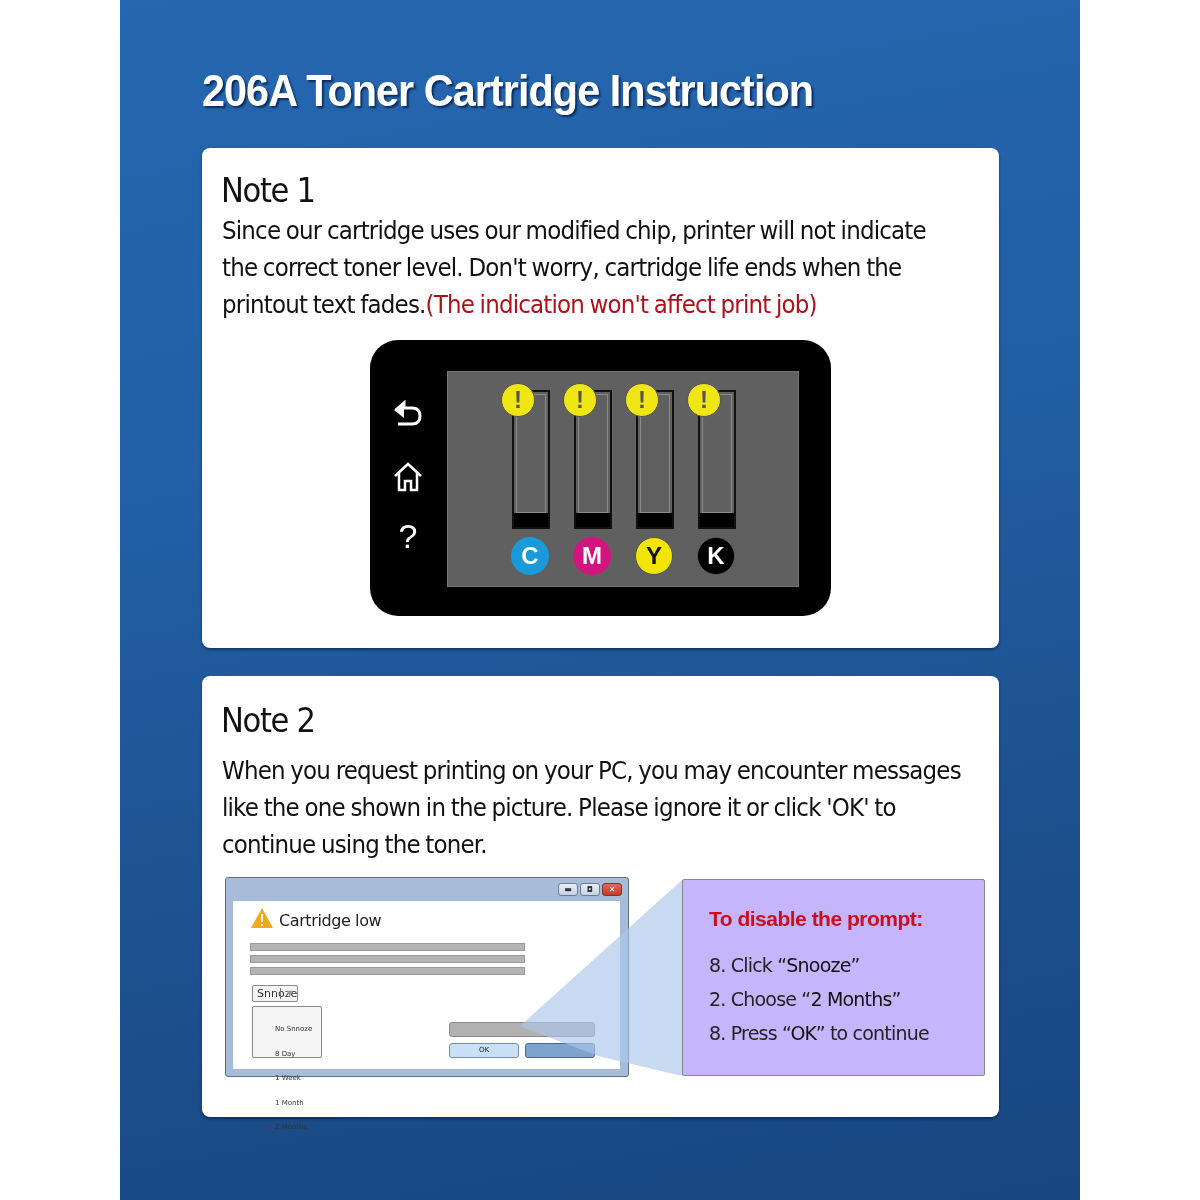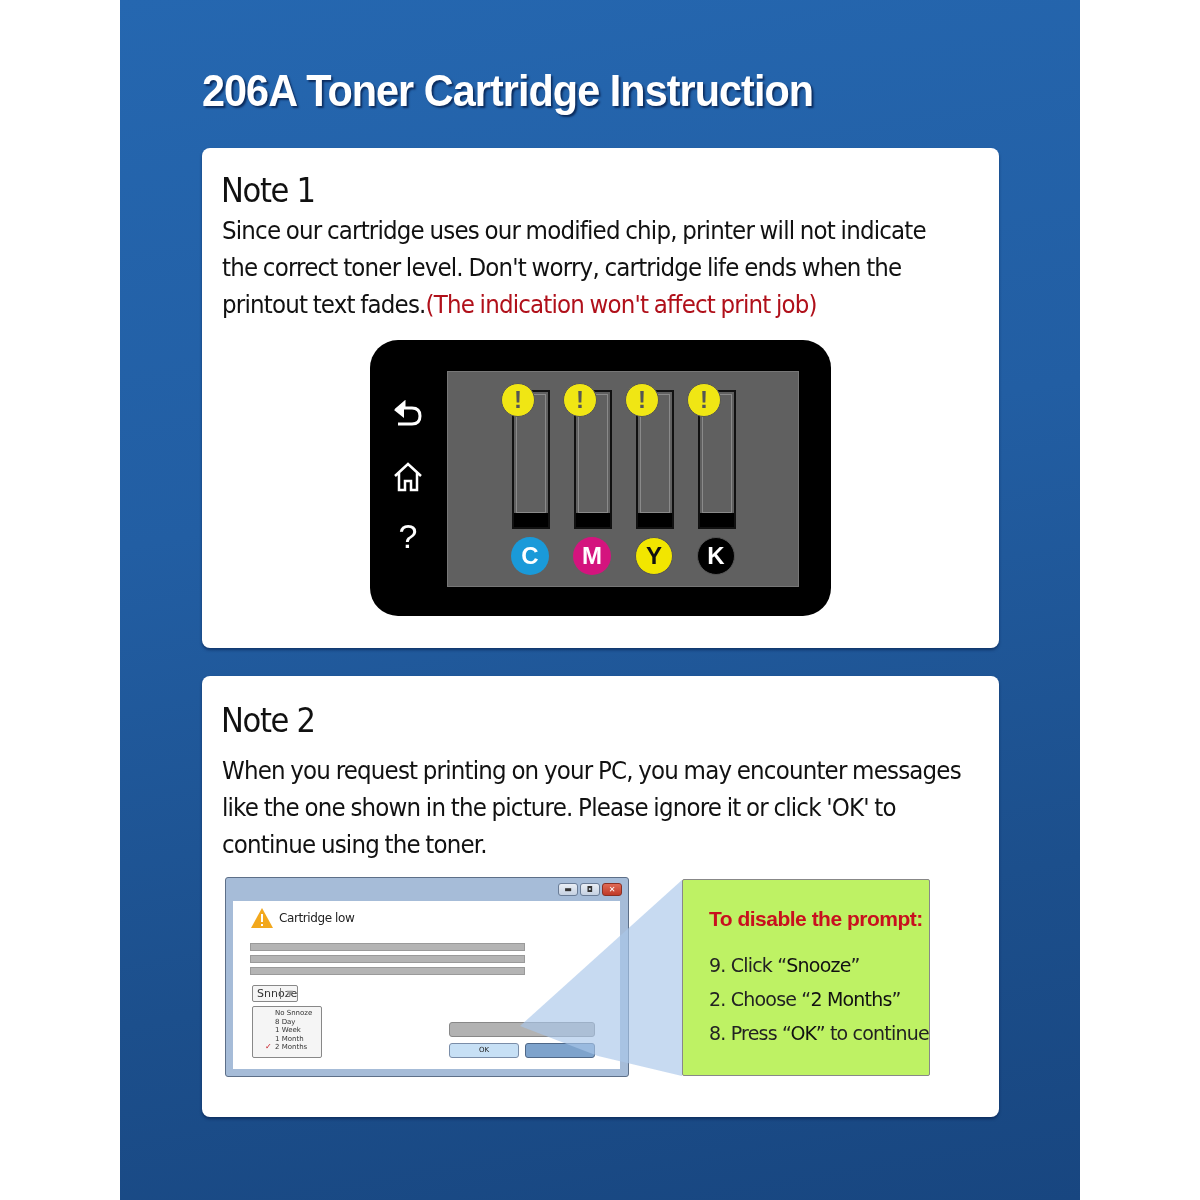--- a/index.html
+++ b/index.html
@@ -88,53 +88,53 @@
       background: linear-gradient(#e9eef5, #c5d1e2);
       display: flex; align-items: center; justify-content: center;
       font-size: 8px; color: #333; line-height: 1;
     }
     .dlg-btn.close { background: linear-gradient(#e06a55, #c03a28); color: #fff; border-color: #8a3024; }
     .dlg-body {
       position: absolute; left: 7px; top: 23px; right: 8px; bottom: 7px; background: #fff;
     }
     .dlg-title {
       position: absolute; left: 25px; top: 10px; font-family: "DejaVu Sans", sans-serif;
-      font-size: 12px; color: #222; letter-spacing: -0.4px;
+      font-size: 16px; color: #222; letter-spacing: -0.4px;
     }
     .dlg-warn { position: absolute; left: 0px; top: 6px; width: 24px; height: 22px; }
     .dlg-line { position: absolute; left: 17px; width: 275px; height: 8px; background: #b4b4b4; border: 1px solid #9a9a9a; }
     .snooze-select {
       position: absolute; left: 19px; top: 84px; width: 46px; height: 17px;
       border: 1px solid #888; border-radius: 2px; background: #f5f5f5;
       font-size: 11px; color: #333; padding-left: 4px; line-height: 15px;
     }
     .snooze-select .arrow { position: absolute; right: 4px; top: 0; font-size: 8px; color: #999; }
     .snooze-select .sep { position: absolute; right: 16px; top: 2px; width: 1px; height: 11px; background: #777; }
     .snooze-list {
       position: absolute; left: 19px; top: 105px; width: 70px; height: 52px;
       border: 1px solid #888; border-radius: 2px; background: #f5f5f5;
       font-size: 7px; color: #333; line-height: 8.5px; padding: 2px 0 0 22px;
     }
-    .snooze-list .item { position: relative; white-space: nowrap; }
+    .snooze-list .item { position: relative; white-space: nowrap; margin-top: 16px; }
     .snooze-list .check { position: absolute; left: -10px; top: 0; color: #c4101a; font-size: 8px; }
     .dlg-gray { position: absolute; left: 216px; top: 121px; width: 146px; height: 15px; background: #b2b2b2; border: 1px solid #888; border-radius: 3px; }
     .dlg-ok {
       position: absolute; left: 216px; top: 142px; width: 70px; height: 15px;
       background: #c7e0f5; border: 1px solid #7a8da8; border-radius: 3px;
       font-size: 7px; text-align: center; line-height: 13px; color: #222;
     }
     .dlg-cancel { position: absolute; left: 292px; top: 142px; width: 70px; height: 15px; background: #7ea3cc; border: 1px solid #4f6888; border-radius: 3px; }
 
     .beam {
       position: absolute; left: 0; top: 0; width: 797px; height: 441px; pointer-events: none;
     }
 
     .tip-box {
-      position: absolute; left: 480px; top: 203px; width: 248px; height: 197px;
-      background: #bef264; border: 1px solid #888; border-radius: 2px;
+      position: absolute; left: 480px; top: 203px; width: 303px; height: 197px;
+      background: #c4b5fd; border: 1px solid #888; border-radius: 2px;
     }
     .tip-title {
       position: absolute; left: 26px; top: 27px; font-family: "Liberation Sans", sans-serif;
       font-weight: bold; font-size: 21px; color: #c8101e; letter-spacing: -0.5px;
     }
     .tip-step {
       position: absolute; left: 26px; font-family: "DejaVu Sans", sans-serif;
       font-size: 19px; color: #222; letter-spacing: -0.8px; white-space: nowrap;
     }
     .tip-step b { font-weight: normal; color: #111; }
@@ -241,17 +241,17 @@
       <div class="dlg-cancel"></div>
     </div>
   </div>
 
   <svg class="beam" viewBox="0 0 797 441">
     <polygon points="318,350 480,204 480,400 396,380" fill="#a9c6ea" fill-opacity="0.65"></polygon>
   </svg>
 
   <div class="tip-box">
     <div class="tip-title">To disable the prompt:</div>
-    <div class="tip-step" style="top:74px"><span>9. Click “</span><b>Snooze</b><span>”</span></div>
+    <div class="tip-step" style="top:74px"><span>8. Click “</span><b>Snooze</b><span>”</span></div>
     <div class="tip-step" style="top:108px"><span>2. Choose “</span><b>2 Months</b><span>”</span></div>
     <div class="tip-step" style="top:142px"><span>8. Press “</span><b>OK</b><span>” to continue</span></div>
   </div>
 </section>
 
 </body></html>

